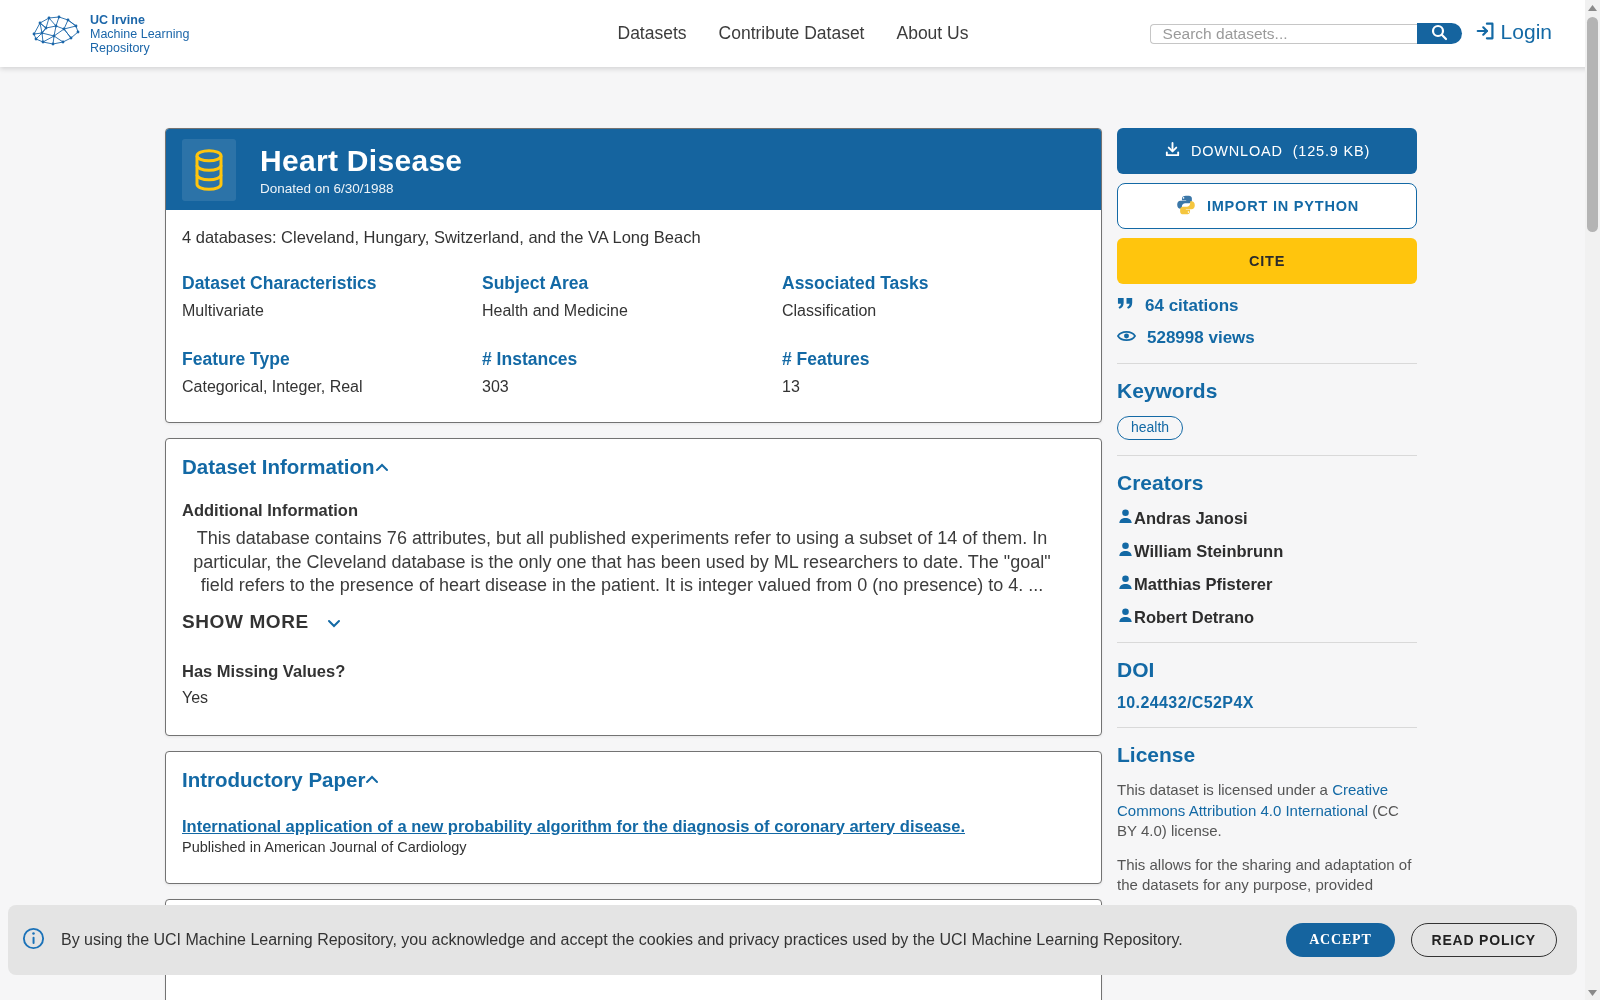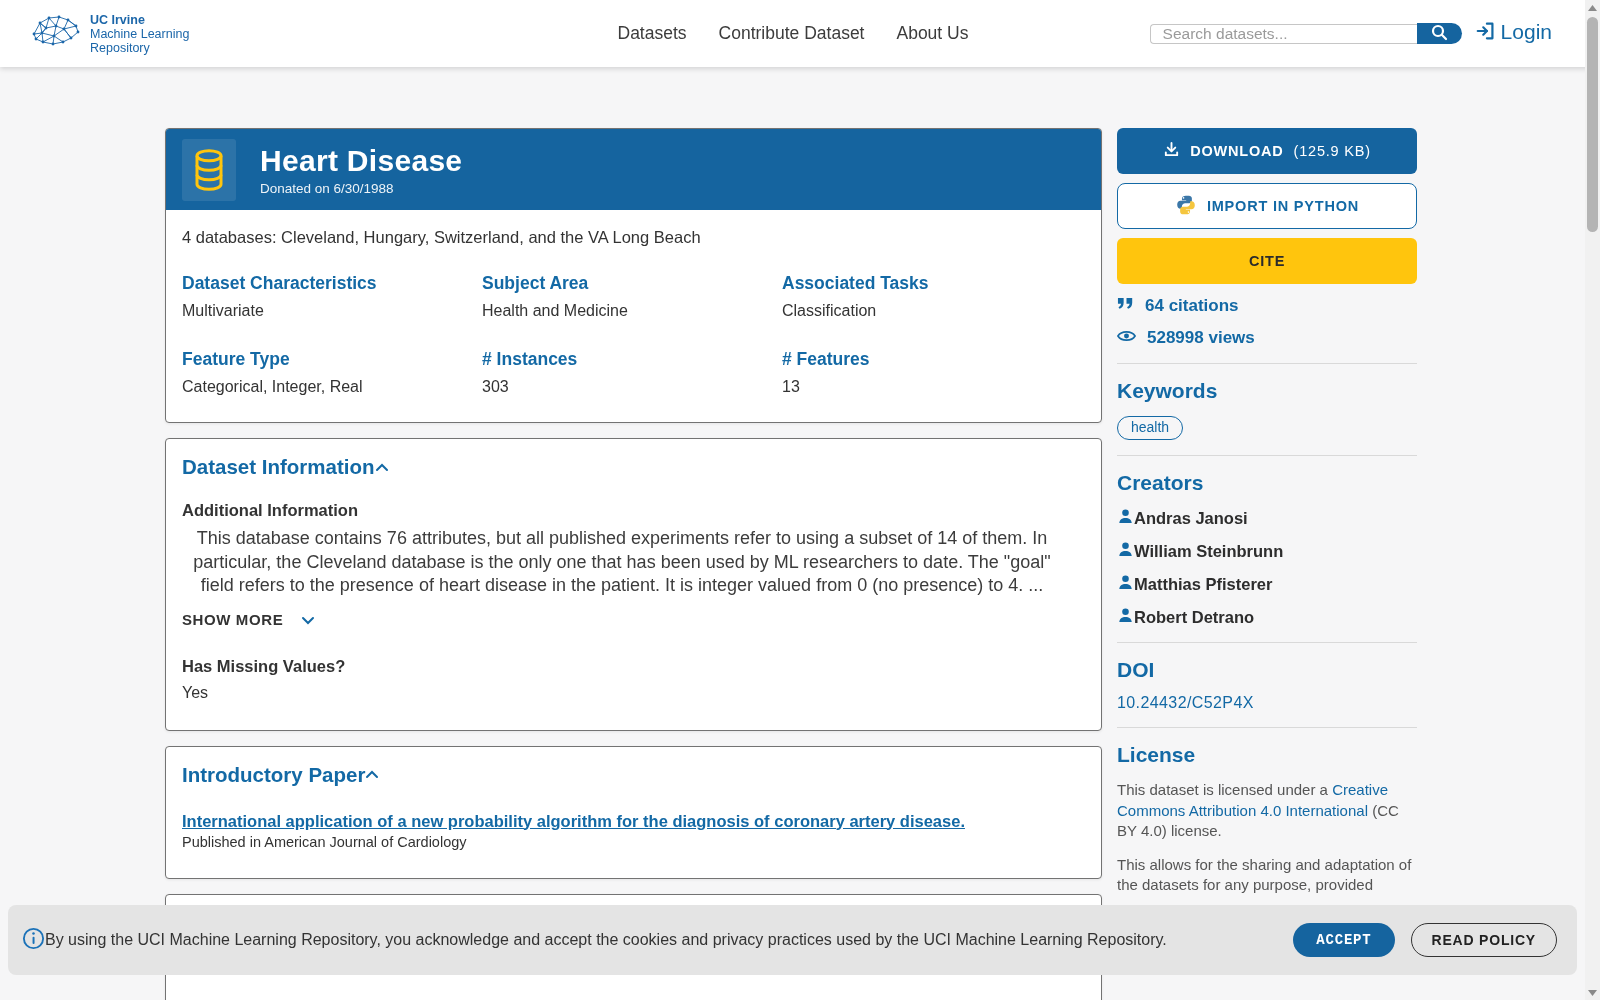--- a/index.html
+++ b/index.html
@@ -66,67 +66,67 @@
   .section { padding: 16px 16px 28px 16px; }
   .sec-head { display: flex; align-items: center; justify-content: flex-start; padding-right: 28px; }
   .sec-head h2 { color: #1369a5; font-size: 20.5px; }
   .chev-btn { background: none; border: none; cursor: pointer; display: flex; align-items: center; }
   .sub-h { font-size: 16.5px; font-weight: bold; color: #333; margin-top: 22px; margin-bottom: 7px; }
   .body-text { font-size: 18px; line-height: 23.5px; color: #3c3c3c; max-width: 880px; text-align: center; }
   .show-more {
     margin-top: 13px; background: none; border: none; cursor: pointer;
     display: flex; align-items: center; gap: 18px;
     font-family: "Liberation Sans", sans-serif;
-    font-size: 15px; font-weight: bold; letter-spacing: .6px; color: #333;
+    font-size: 19px; font-weight: bold; letter-spacing: .6px; color: #333;
   }
   .missing-h { margin-top: 29px; }
   .missing-v { font-size: 16px; margin-top: 8px; }
   .paper-link {
     display: block; margin-top: 22px; max-width: 830px;
     color: #1369a5; font-weight: bold; font-size: 16.5px; line-height: 24px;
     text-decoration: underline; cursor: pointer;
   }
   .authors { font-size: 14.5px; color: #333; margin-top: 7px; line-height: 20px; }
   .published { font-size: 14.5px; color: #333; margin-top: 1px; }
   .card-variables { height: 150px; }
   
   .side-btn {
     width: 300px; height: 46px; border-radius: 6px; margin-bottom: 9px;
     display: flex; align-items: center; justify-content: center; gap: 10px;
     font-family: "Liberation Sans", sans-serif;
     font-size: 14.5px; letter-spacing: .8px; cursor: pointer; border: none;
   }
   .btn-download { background: #15649f; color: #fff; }
-  .btn-download .b { font-weight: bold; }
+  .btn-download .b { font-weight: normal; }
   .btn-import { background: #fff; border: 1px solid #1369a5; border-radius: 8px; color: #1369a5; font-weight: bold; }
   .btn-cite { background: #ffc50d; color: #2b2b2b; font-weight: bold; }
   .stat-line { display: flex; align-items: center; gap: 11px; color: #1369a5; font-weight: bold; font-size: 17px; margin-top: 12px; }
   .divider { border: none; border-top: 1px solid #d9d9d9; margin: 15px 0; }
   .side-h { color: #1369a5; font-size: 21px; margin: 6px 0 0 0; }
   .chip {
     display: inline-block; margin-top: 13px; padding: 2px 13px 4px 13px;
     border: 1px solid #1369a5; border-radius: 13px; color: #1369a5; font-size: 14px; cursor: pointer;
   }
   .creator { display: flex; align-items: center; gap: 0; margin-top: 13px; font-size: 16.5px; font-weight: bold; color: #2d2d2d; }
-  .doi-link { display: inline-block; margin-top: 12px; color: #1369a5; font-weight: normal; font-size: 16px; letter-spacing: .4px; text-decoration: none; cursor: pointer; }
+  .doi-link { display: inline-block; margin-top: 12px; color: #1369a5; font-weight: bold; font-size: 16px; letter-spacing: .4px; text-decoration: none; cursor: pointer; }
   .license-p { font-size: 15px; line-height: 20.5px; color: #555; margin-top: 13px; }
   .license-p a { color: #1369a5; text-decoration: none; cursor: pointer; }
   
   .cookie-banner {
     position: fixed; left: 8px; right: 23px; bottom: 25px; z-index: 20;
     background: #e4e4e4; border-radius: 8px;
-    display: flex; align-items: center; padding: 12px 20px 12px 14px; gap: 0;
+    display: flex; align-items: center; padding: 12px 20px 12px 14px; gap: 16px;
     min-height: 70px;
   }
   .cookie-text { width: 1150px; font-size: 16px; line-height: 24px; color: #333; }
   .banner-buttons { display: flex; gap: 16px; margin-left: auto; }
   .btn-accept {
     background: #15649f; color: #fff; border: none; border-radius: 18px;
     padding: 8px 23px; font-size: 14px; font-weight: bold; letter-spacing: .8px; cursor: pointer;
-    font-family: Liberation Mono, monospace;
+    font-family: Liberation Serif, serif;
   }
   .btn-readpolicy {
     background: transparent; color: #222; border: 1.5px solid #333; border-radius: 18px;
     padding: 8px 20px; font-size: 14px; font-weight: bold; letter-spacing: .8px; cursor: pointer;
     font-family: "Liberation Sans", sans-serif;
   }
   
   .scrollbar {
     position: fixed; top: 0; right: 0; width: 15px; height: 1000px;
     background: #f1f1f1; z-index: 30;

